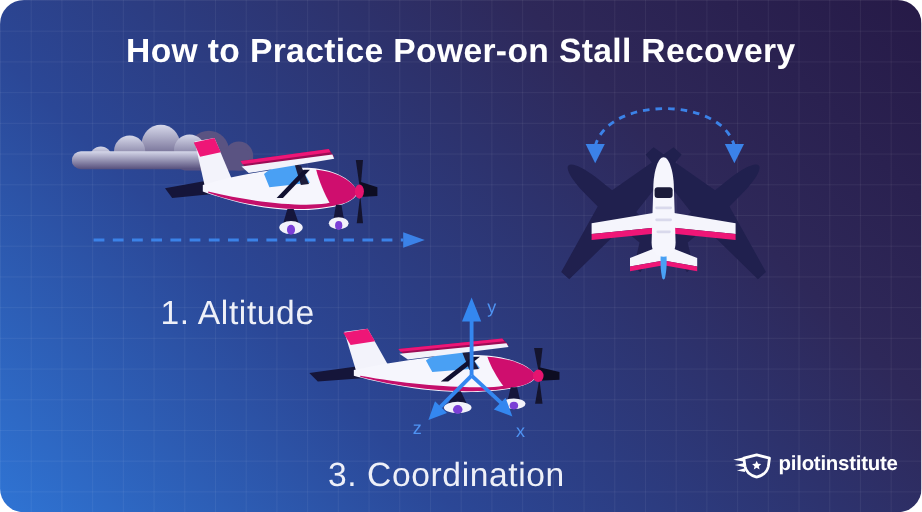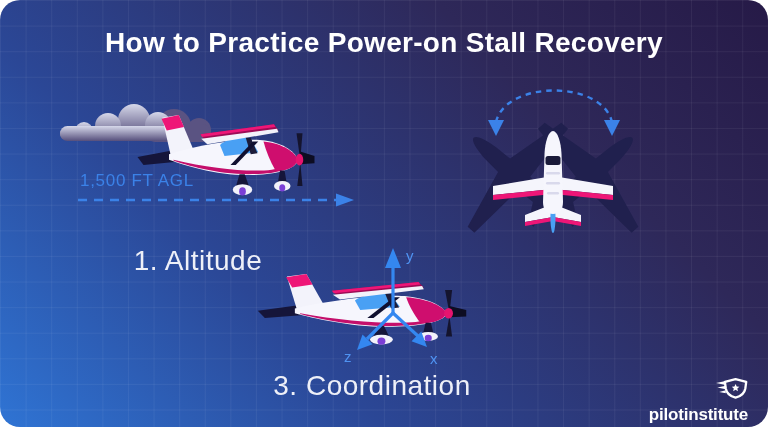--- a/index.html
+++ b/index.html
@@ -19,36 +19,36 @@
     position:absolute;top:27px;left:0;width:100%;
     text-align:center;color:#ffffff;
     font-size:28px;font-weight:700;letter-spacing:.3px;
   }
   .step-label{
     position:absolute;width:200px;text-align:center;
     color:#eef0f8;font-size:28px;letter-spacing:.5px;
   }
   .label-altitude{left:98px;top:245px;}
   .label-traffic{left:458px;top:245px;}
-  .label-coordination{left:272px;top:370px;text-align:center;}
+  .label-coordination{left:272px;top:380px;text-align:center;}
   .annotation{
     position:absolute;left:80px;top:171px;
     color:#3b82e8;font-size:17px;letter-spacing:.7px;
   }
   .cloud{position:absolute;left:46px;top:100px;width:175px;height:52px;}
   .plane1{position:absolute;left:136px;top:106px;width:180px;height:100px;}
   .alt-arrow{position:absolute;left:76px;top:192px;width:284px;height:16px;}
   .traffic-svg{position:absolute;left:438px;top:112px;width:235px;height:125px;}
   .arc-svg{position:absolute;left:484px;top:76px;width:140px;height:62px;}
   .plane3{position:absolute;left:256px;top:266px;width:212px;height:88px;}
   .axes-svg{position:absolute;left:330px;top:240px;width:130px;height:130px;}
   .axis-label{font-size:15px;fill:#4f93f2;font-family:"Liberation Sans",sans-serif;}
   .logo{
     position:absolute;right:20px;top:377px;
-    display:flex;align-items:flex-end;gap:6px;flex-direction:column;
+    display:flex;align-items:flex-start;gap:6px;
   }
   .logo-text{color:#ffffff;font-size:17px;font-weight:700;letter-spacing:-.2px;}
 </style>
 </head>
 <body>
 
 <svg width="0" height="0" style="position:absolute" aria-hidden="true">
   <defs>
     <g id="side-plane-g">
       <polygon points="2,56 48,49 58,61 10,65" fill="#15153a"></polygon>
@@ -100,21 +100,20 @@
         <circle cx="38" cy="31" r="9"></circle>
       <circle cx="20" cy="34" r="6"></circle>
         <rect x="14" y="26" width="112" height="15" rx="7.5"></rect>
     </g>
   </svg>
 
   <svg class="plane1" viewBox="0 0 240 110" preserveAspectRatio="none">
     <use href="#side-plane-g"></use>
   </svg>
 
-  <div class="annotation">1,500 FT AGL</div>
 
   <svg class="alt-arrow" viewBox="0 0 284 16">
     <line x1="2" y1="8" x2="260" y2="8" stroke="#3b82e8" stroke-width="2.6" stroke-dasharray="9 7"></line>
     <polygon points="260,1.5 260,14.5 278,8" fill="#3b82e8"></polygon>
   </svg>
 
   <div class="step-label label-altitude">1. Altitude</div>
 
   <svg class="traffic-svg" viewBox="0 0 235 125">
     <defs>

